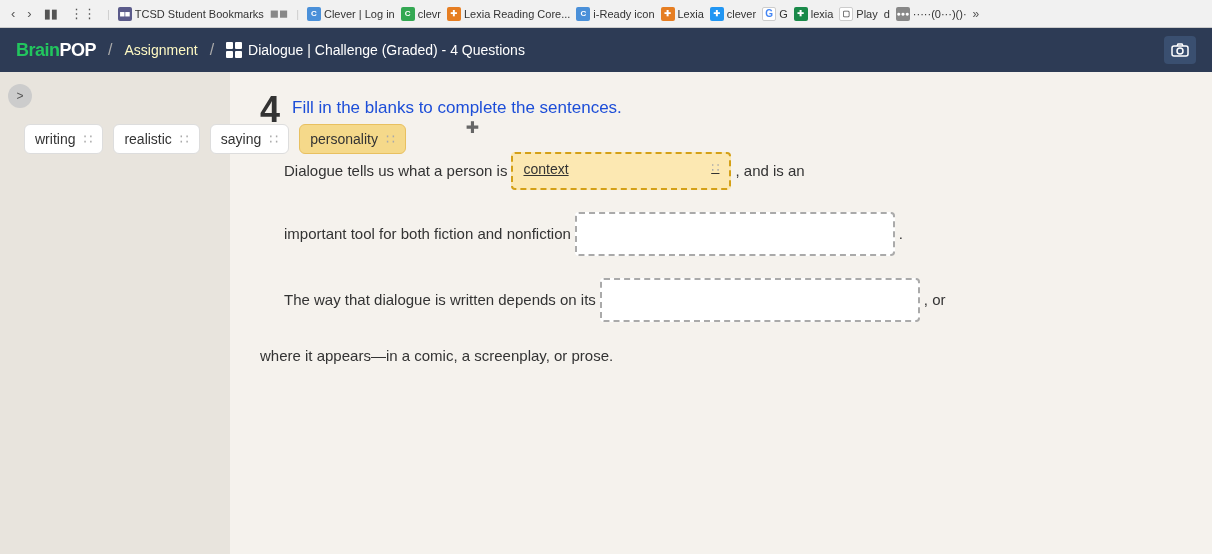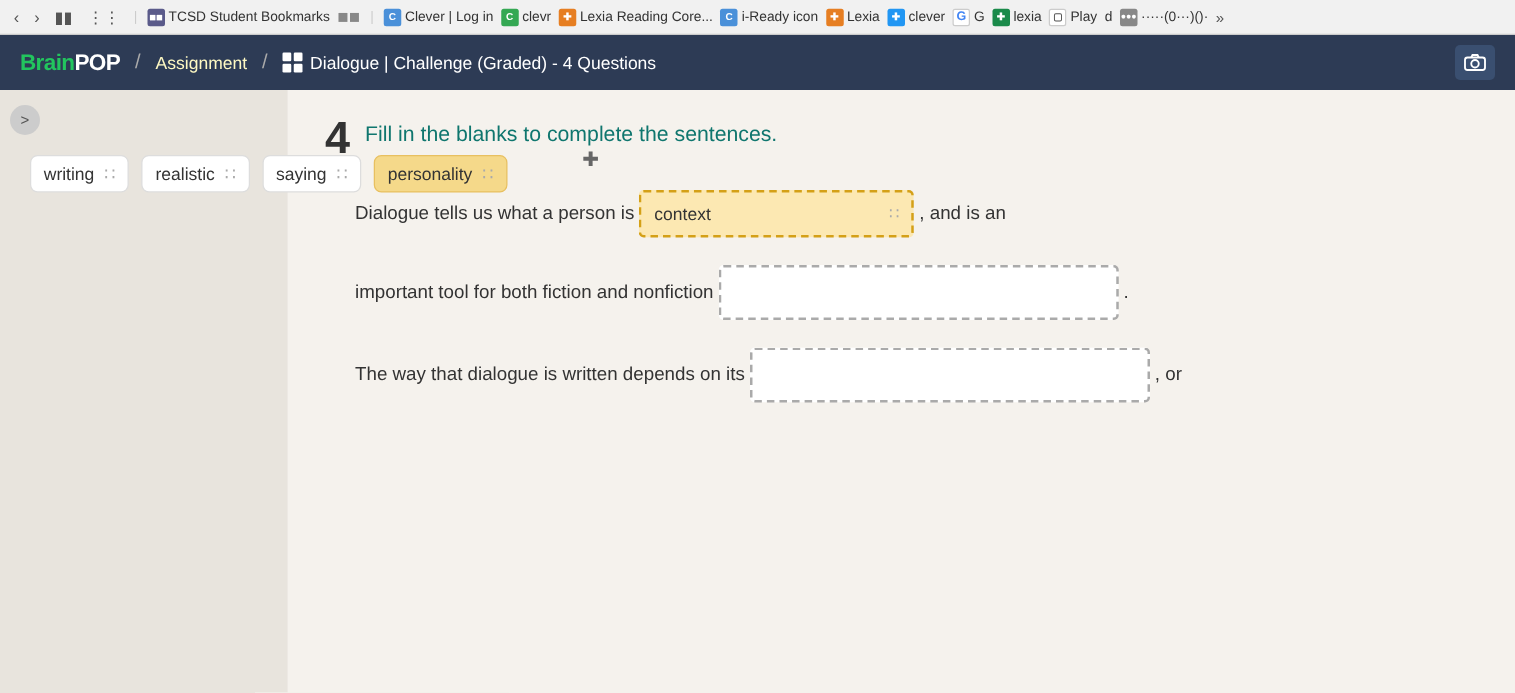--- a/index.html
+++ b/index.html
@@ -203,49 +203,49 @@
       margin-bottom: 24px;
     }
     .question-number {
       font-size: 36px;
       font-weight: bold;
       color: #333;
       line-height: 1;
     }
     .question-text {
       font-size: 17px;
-      color: #0f766e;
+      color: #1d4ed8;
       padding-top: 6px;
     }
 
     
     .sentence-block {
       margin-bottom: 22px;
       font-size: 15px;
       color: #333;
       line-height: 1.6;
     }
     .sentence-line {
       display: flex;
       align-items: center;
       flex-wrap: wrap;
       gap: 4px;
       margin-left: 24px;
     }
     .drop-zone {
       display: inline-flex;
-      align-items: center;
       justify-content: space-between;
       min-width: 220px;
       height: 38px;
       border: 2px dashed #aaa;
       border-radius: 4px;
       padding: 4px 10px;
       background: white;
       position: relative;
+      text-decoration: underline;
     }
     .drop-zone.filled {
       background: #fce8b2;
       border-color: #d4a017;
     }
     .drop-zone-text {
       font-size: 14px;
       color: #333;
     }
     .drop-zone-handle {
@@ -411,15 +411,18 @@
     </div>
 
     <div class="sentence-block" style="margin-top: 16px;">
       <div class="sentence-line">
         <span>The way that dialogue is written depends on its</span>
         <div class="drop-zone-empty" style="width:320px; height:44px; display:inline-block; border: 2px dashed #aaa; border-radius:4px; background:white;"></div>
         <span>, or</span>
       </div>
     </div>
 
+    <div class="sentence-block">
+      <span>where it appears—in a comic, a screenplay, or prose.</span>
+    </div>
 
   </div>
 </div>
 
 </body></html>

